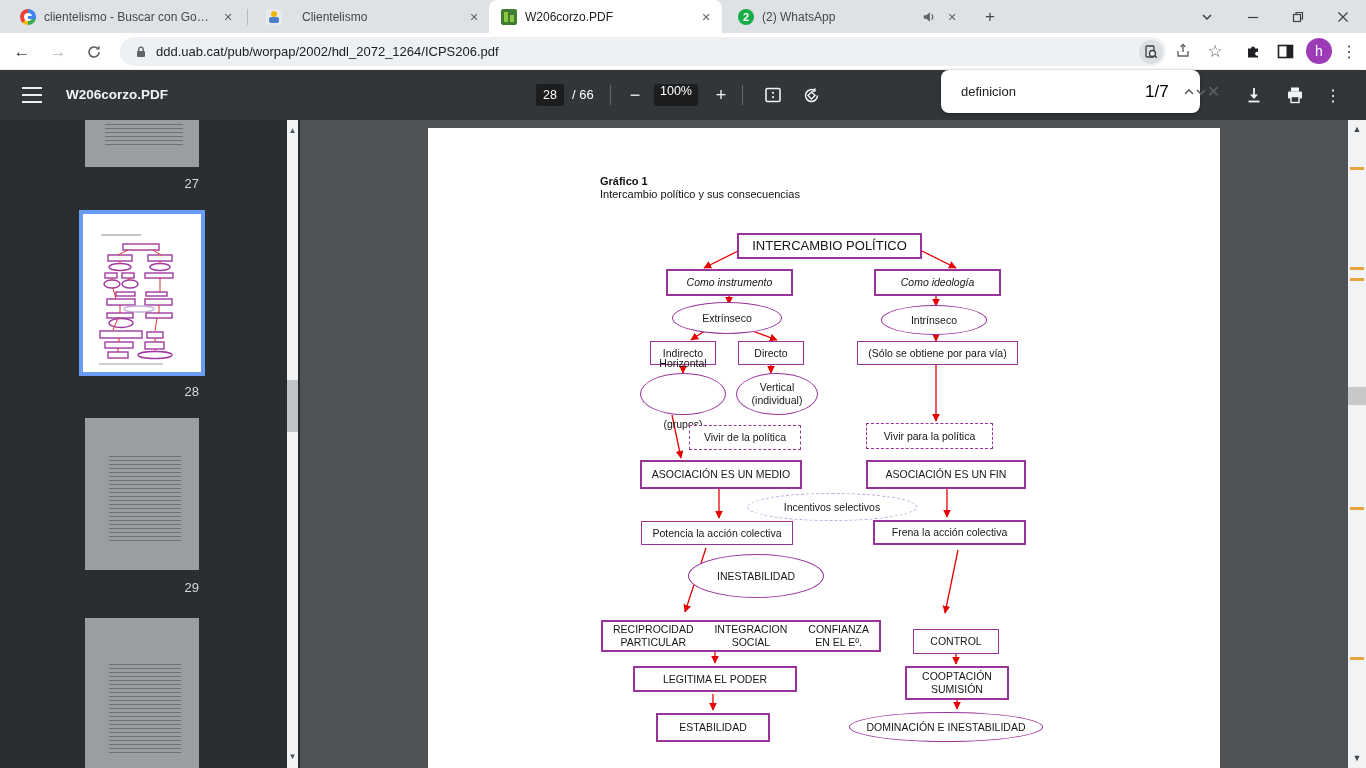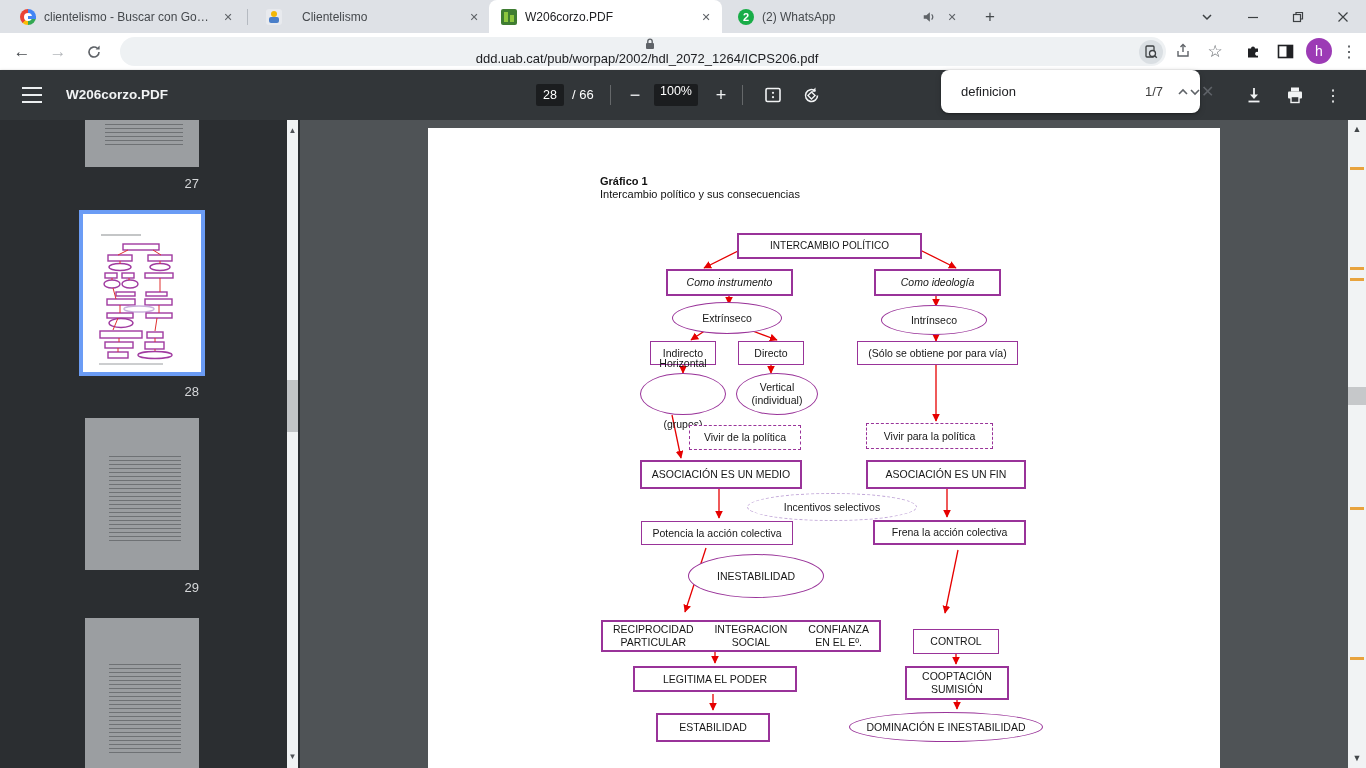--- a/index.html
+++ b/index.html
@@ -27,21 +27,21 @@
   .ddd-fav::after{content:"";position:absolute;left:9px;top:6px;width:4px;height:7px;background:#8cc63f;}
   .wa-fav{background:#19ad48;border-radius:50%;color:#fff;font-size:11px;font-weight:bold;text-align:center;line-height:16px;}
   .newtab{position:absolute;left:978px;top:5px;width:24px;height:24px;border-radius:50%;
     color:#45494d;font-size:17px;line-height:23px;text-align:center;}
   .wctrl{position:absolute;top:0;width:34px;height:33px;display:flex;align-items:center;justify-content:center;color:#3c4043;}
   .speaker{width:14px;height:14px;}
 
   
   .addrbar{position:absolute;left:0;top:33px;width:1366px;height:37px;background:#ffffff;}
   .navbtn{position:absolute;top:5px;width:28px;height:28px;text-align:center;line-height:28px;font-size:17px;color:#5f6368;}
-  .omnibox{position:absolute;left:120px;top:4px;width:1046px;height:29px;border-radius:15px;background:#eef1f3;display:flex;align-items:center;flex-direction:column;}
+  .omnibox{position:absolute;left:120px;top:4px;width:1046px;height:29px;border-radius:15px;background:#eef1f3;display:flex;align-items:center;}
   .urltext{font-size:13px;color:#202124;margin-left:8px;white-space:nowrap;}
   .findhl{position:absolute;right:3px;top:2.5px;width:24px;height:24px;border-radius:50%;background:#dadfe3;display:flex;align-items:center;justify-content:center;}
   .abicon{position:absolute;top:7px;width:22px;height:22px;display:flex;align-items:center;justify-content:center;color:#5f6368;}
   .avatar{position:absolute;left:1306px;top:5px;width:26px;height:26px;border-radius:50%;background:#9c3bb5;
     color:#fff;font-size:14px;text-align:center;line-height:26px;}
 
   
   .pdfbar{position:absolute;left:0;top:70px;width:1366px;height:50px;background:#323639;box-shadow:0 1px 3px rgba(0,0,0,.35);}
   .pdfbar .ham{position:absolute;left:22px;top:17px;width:20px;height:16px;}
   .ham span{display:block;height:2px;background:#eceff1;margin-bottom:5px;}
@@ -50,21 +50,21 @@
     color:#fff;font-size:12.5px;text-align:center;font-family:"Liberation Sans",sans-serif;}
   .tbtext{position:absolute;top:0;height:50px;line-height:50px;color:#fff;font-size:13px;}
   .tbsep{position:absolute;top:15px;width:1px;height:20px;background:rgba(255,255,255,.25);}
   .tbicon{position:absolute;top:14px;width:22px;height:22px;display:flex;align-items:center;justify-content:center;color:#f1f3f4;}
   .glyphbtn{font-size:18px;color:#f1f3f4;}
 
   
   .findbar{position:absolute;left:897px;top:70px;width:259px;height:43px;background:#fff;border-radius:8px;
     box-shadow:0 1px 2px rgba(0,0,0,.3),0 2px 6px rgba(0,0,0,.15);z-index:9;display:flex;align-items:center;margin-left:44px;}
   .findq{border:none;outline:none;flex:1;margin-left:18px;font-size:13px;color:#202124;font-family:"Liberation Sans",sans-serif;background:transparent;}
-  .findcount{font-size:13px;color:#404040;margin:0 14px 0 6px;}
+  .findcount{font-size:17px;color:#000000;margin:0 14px 0 6px;}
   .finddiv{width:1px;height:26px;background:#dadce0;}
   .findbtn{width:34px;height:43px;display:flex;align-items:center;justify-content:center;color:#5f6368;}
 
   
   .sidebar{position:absolute;left:0;top:120px;width:300px;height:648px;background:#2b2e31;overflow:hidden;}
   .thumb{position:absolute;left:85px;width:114px;background:#9b9ea1;}
   .tlines{position:absolute;background:repeating-linear-gradient(to bottom,#6e7174 0,#6e7174 1px,transparent 1px,transparent 4px);}
   .tlabel{position:absolute;width:114px;left:85px;text-align:right;color:#d6d8da;font-size:13px;}
   .thumb-sel{position:absolute;left:79px;top:90px;width:126px;height:166px;border:4px solid #6b9cf5;background:#fff;}
   .sb-scroll{position:absolute;left:287px;top:0;width:11px;height:648px;background:#f1f3f4;}
@@ -361,21 +361,21 @@
           <line x1="519" y1="361" x2="519" y2="389" stroke="#e60000" stroke-width="1.3" marker-end="url(#ah)"></line>
           <line x1="278" y1="420" x2="257" y2="484" stroke="#e60000" stroke-width="1.3" marker-end="url(#ah)"></line>
           <line x1="530" y1="422" x2="517" y2="485" stroke="#e60000" stroke-width="1.3" marker-end="url(#ah)"></line>
           <line x1="287" y1="524" x2="287" y2="535" stroke="#e60000" stroke-width="1.3" marker-end="url(#ah)"></line>
           <line x1="285" y1="566" x2="285" y2="582" stroke="#e60000" stroke-width="1.3" marker-end="url(#ah)"></line>
           <line x1="528" y1="526" x2="528" y2="536" stroke="#e60000" stroke-width="1.3" marker-end="url(#ah)"></line>
           <line x1="529" y1="572" x2="529" y2="581" stroke="#e60000" stroke-width="1.3" marker-end="url(#ah)"></line>
         </g>
     </svg>
     <div id="diagram-nodes">
-        <div class="n rect" style="left: 309px; top: 105px; width: 185px; height: 26px; font-size: 10px; border-width: 2px;">
+        <div class="n rect" style="left: 309px; top: 105px; width: 185px; height: 26px; font-size: 13px; border-width: 2px;">
           <div>INTERCAMBIO POLÍTICO</div>
         </div>
         <div class="n rect it" style="left: 238px; top: 141px; width: 127px; height: 27px; font-size: 10.5px; border-width: 2px;">
           <div>Como instrumento</div>
         </div>
         <div class="n rect it" style="left: 446px; top: 141px; width: 127px; height: 27px; font-size: 10.5px; border-width: 2px;">
           <div>Como ideología</div>
         </div>
         <div class="n ellipse" style="left: 244px; top: 174px; width: 110px; height: 32px; font-size: 10.5px;">
           <div>Extrínseco</div>

